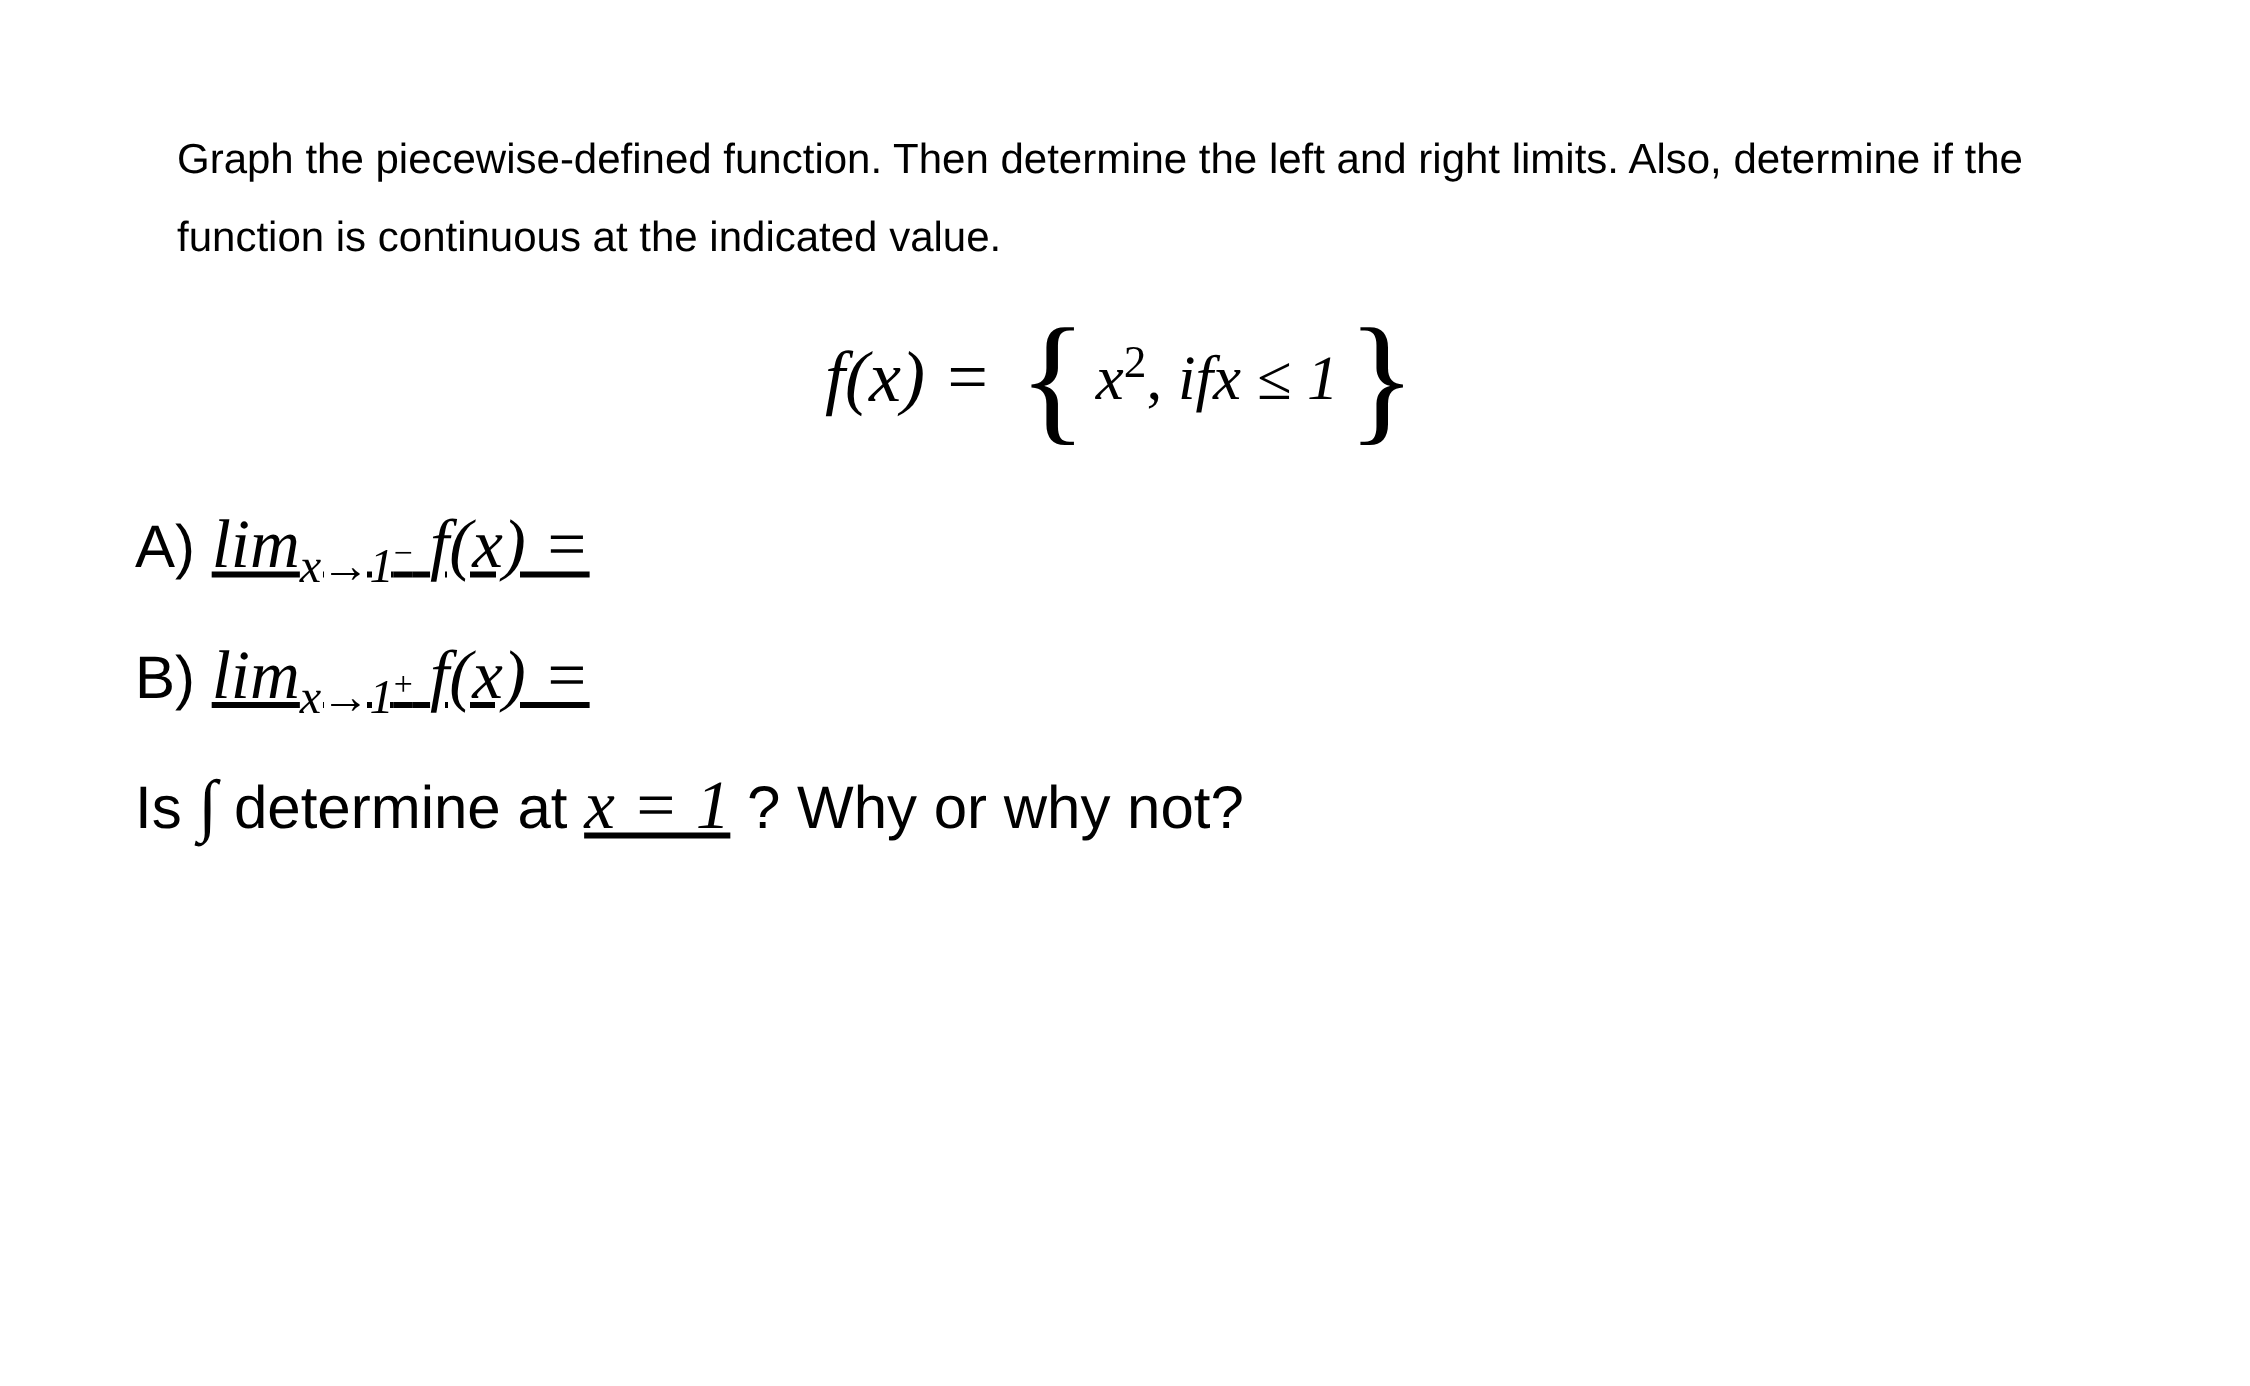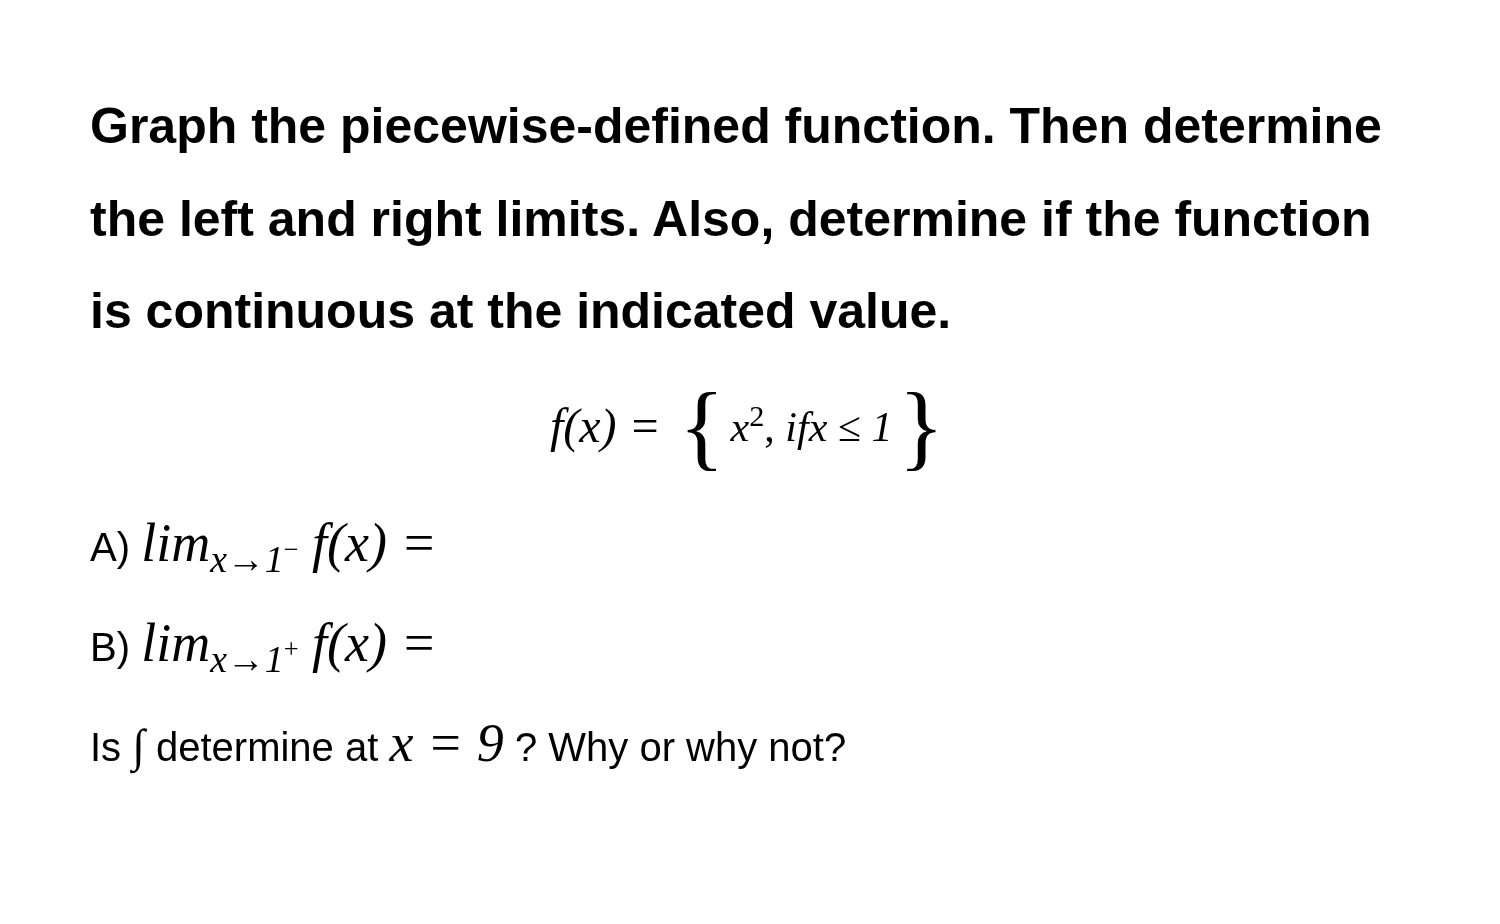--- a/index.html
+++ b/index.html
@@ -9,24 +9,25 @@
     }
     body {
       width: 1500px;
       height: 924px;
       background: #ffffff;
       font-family: -apple-system, BlinkMacSystemFont, "Segoe UI", Helvetica, Arial, sans-serif;
       padding: 80px 90px;
       color: #000000;
     }
     .intro-text {
-      font-size: 50px;
+      font-size: 28px;
       line-height: 1.85;
-      font-weight: 700;
+      font-weight: 400;
       margin-bottom: 30px;
+      margin-left: 28px;
     }
     .function-def {
       text-align: center;
       font-size: 48px;
       margin: 25px 0 35px 0;
       font-family: "Times New Roman", serif;
     }
     .math-italic {
       font-style: italic;
       font-family: "Times New Roman", serif;
@@ -56,21 +57,22 @@
       line-height: 1.65;
       font-weight: 400;
       margin-top: 8px;
     }
     .part-label {
       font-family: -apple-system, BlinkMacSystemFont, "Segoe UI", Helvetica, Arial, sans-serif;
       font-weight: 400;
     }
     .math-inline {
       font-family: "Times New Roman", serif;
-      font-size: 54px;
+      font-size: 46px;
+      text-decoration: underline;
     }
     .subscript {
       font-size: 0.7em;
       vertical-align: sub;
     }
     .superscript {
       font-size: 0.7em;
       vertical-align: super;
     }
     .sup2 {
@@ -104,14 +106,14 @@
 
 <div class="question-line">
   <span class="part-label">A)  </span><span class="math-inline"><span class="math-italic">lim</span><span class="subscript"><span class="math-italic">x→1</span><span class="superscript">−</span></span><span>&nbsp;</span><span class="math-italic">f(x) =</span></span>
 </div>
 
 <div class="question-line">
   <span class="part-label">B)  </span><span class="math-inline"><span class="math-italic">lim</span><span class="subscript"><span class="math-italic">x→1</span><span class="superscript">+</span></span><span>&nbsp;</span><span class="math-italic">f(x) =</span></span>
 </div>
 
 <div class="question-line">
-  <span>Is </span><span class="integral">∫</span><span> determine at  </span><span class="math-inline math-italic">x = 9</span><span>  ? Why or why not?</span>
+  <span>Is </span><span class="integral">∫</span><span> determine at  </span><span class="math-inline math-italic">x = 1</span><span>  ? Why or why not?</span>
 </div>
 
 </body></html>

